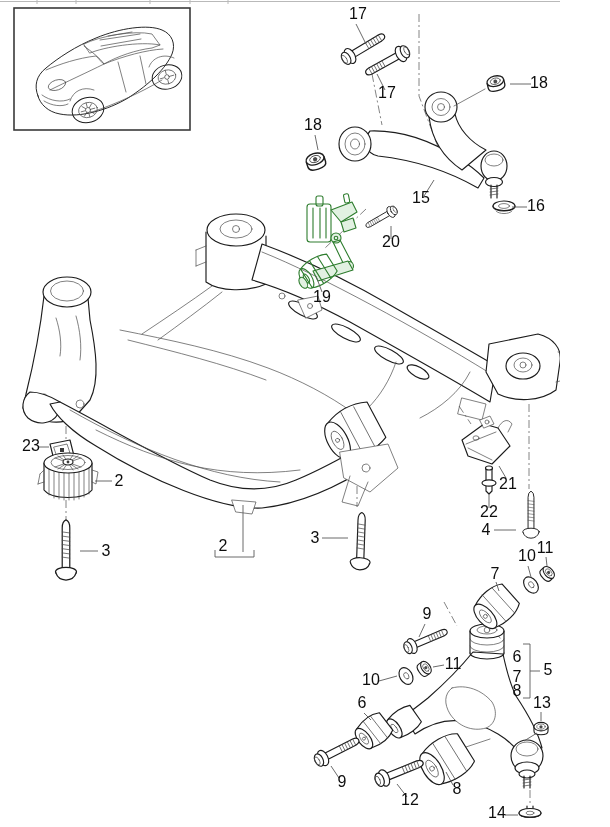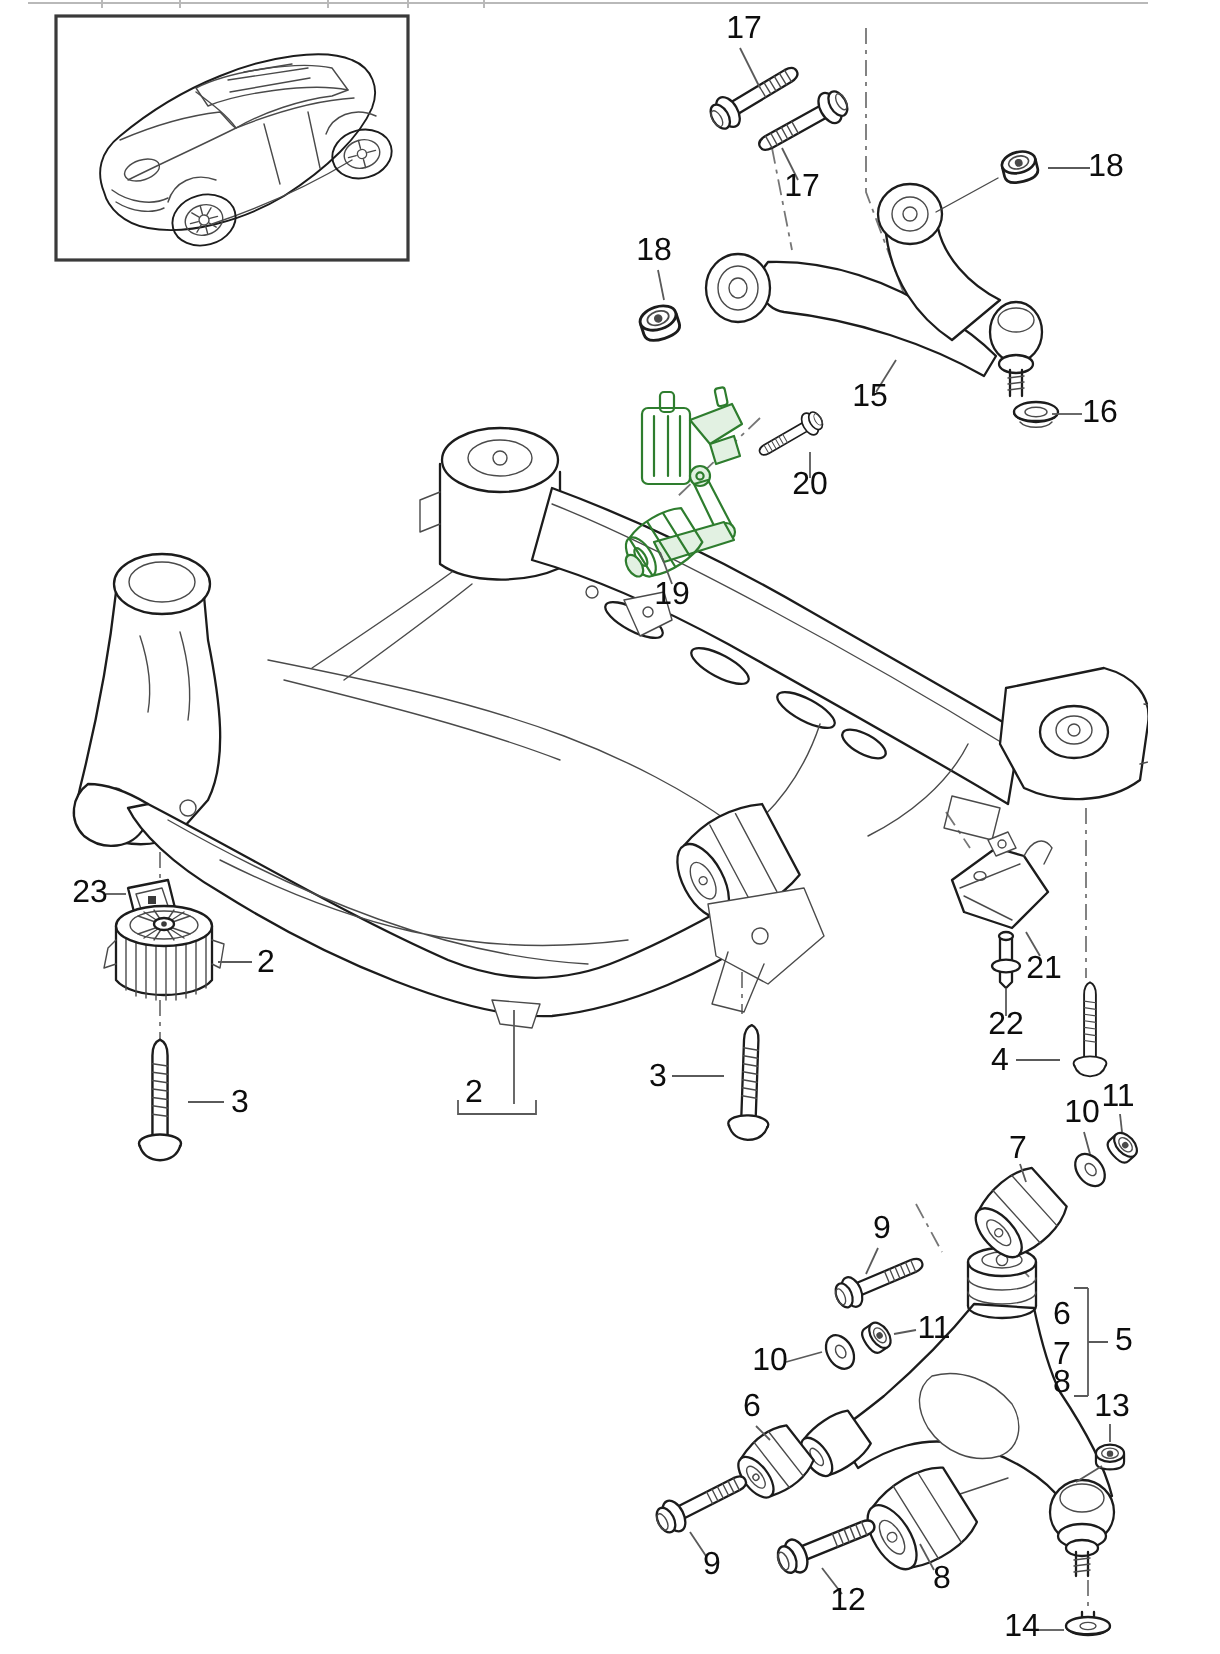--- a/index.html
+++ b/index.html
@@ -1,21 +1,21 @@
 <!DOCTYPE html>
 <html style="--bg: #ffffff; --ln: #1c1c1c; --leader: #5a5a5a; --dash: #767676; --grn: #2e7d2e;"><head>
 <meta charset="utf-8">
 <style>
   :root{
     --bg:#ffffff; --ln:#1c1c1c; --thin:#4a4a4a; --leader:#5a5a5a;
     --dash:#767676; --grn:#2e7d2e; --grnfill:#e2f1e2;
   }
   html,body{margin:0;padding:0;background:var(--bg);}
   .stage{position:relative;width:560px;height:827px;background:var(--bg);overflow:hidden;
-         font-family:"Liberation Sans", sans-serif;padding-left:14px;}
+         font-family:"Liberation Sans", sans-serif;}
   svg{display:block}
   .ln{stroke:var(--ln);stroke-width:1.15;fill:none;stroke-linejoin:round;stroke-linecap:round}
   .thin{stroke:var(--thin);stroke-width:0.7;fill:none;stroke-linejoin:round;stroke-linecap:round}
   .w{fill:#fff}
   .leader{stroke:var(--leader);stroke-width:0.9;fill:none}
   .dash{stroke:var(--dash);stroke-width:0.9;fill:none;stroke-dasharray:8 3 2 3}
   .grn{stroke:var(--grn);stroke-width:1.1;fill:none;stroke-linejoin:round;stroke-linecap:round}
   .gf{fill:var(--grnfill)}
   .callout{font-family:"Liberation Sans",sans-serif;font-size:16px;fill:#0d0d0d;text-anchor:middle;cursor:pointer}
   .rule{stroke:#b9b9b9;stroke-width:1}

